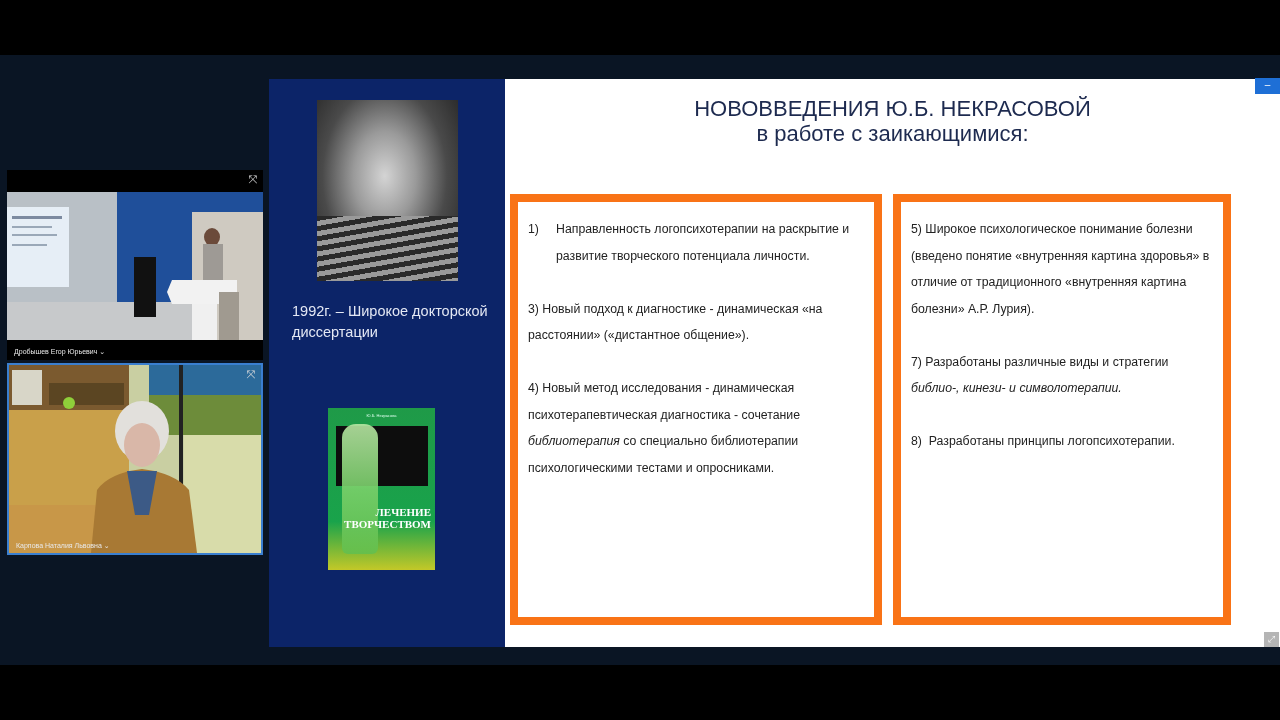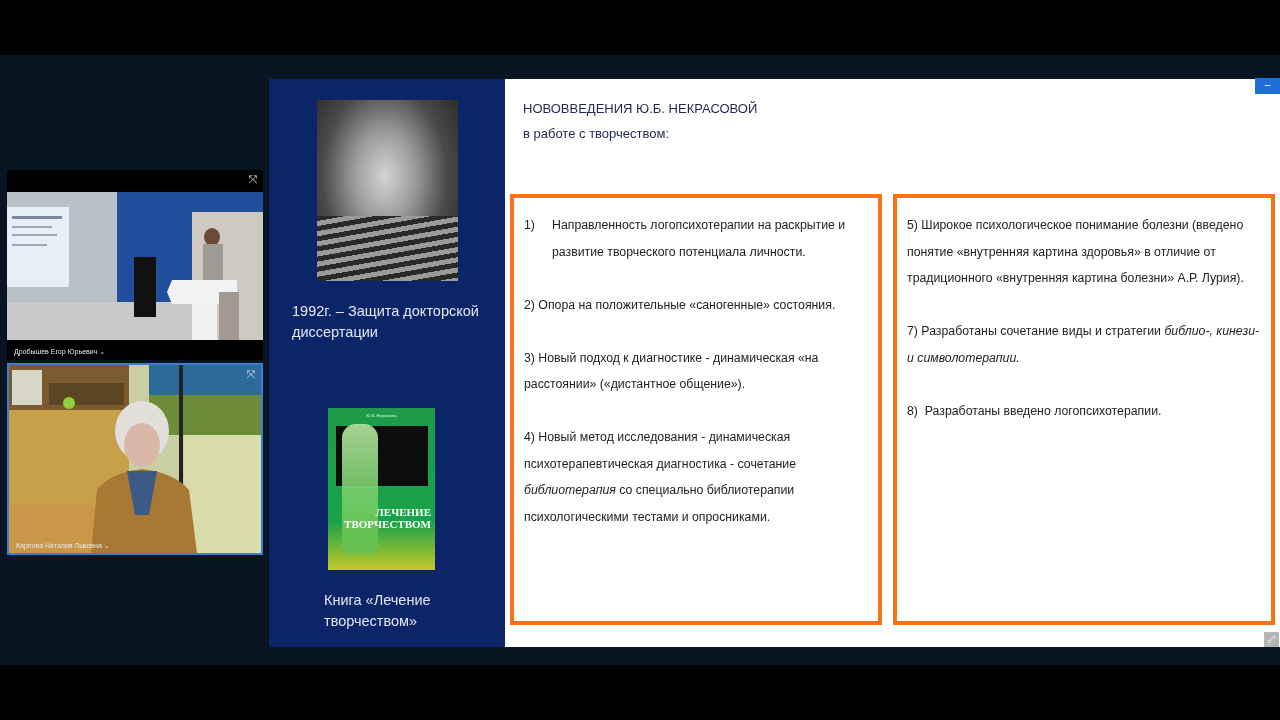--- a/index.html
+++ b/index.html
@@ -31,25 +31,25 @@
   .portrait .stripes { position: absolute; left: 0; right: 0; bottom: 0; height: 65px;
     background: repeating-linear-gradient(170deg, #2a2a2a 0 5px, #9a9a9a 5px 10px); }
   .caption1 { position: absolute; left: 23px; top: 222px; width: 205px; font-size: 14.5px; line-height: 21px; color: #e4e8f4; }
   .book { position: absolute; left: 59px; top: 329px; width: 107px; height: 162px; background: linear-gradient(180deg, #1f9a48 0%, #19a34b 70%, #c3c828 100%); overflow: hidden; }
   .book .author { position: absolute; top: 5px; left: 0; right: 0; text-align: center; font-size: 4px; color: #dfe; }
   .book .art { position: absolute; left: 8px; top: 18px; width: 92px; height: 60px; background: #0d0d0d; }
   .book .figure { position: absolute; left: 14px; top: 16px; width: 36px; height: 130px; background: linear-gradient(180deg, #b7e6a3 0%, #7ad06a 50%, #63bf4e 100%); border-radius: 14px 14px 6px 6px; opacity: 0.9; }
   .book .title { position: absolute; left: 12px; right: 4px; top: 98px; font-family: "Liberation Serif", serif; font-weight: bold; font-size: 11px; line-height: 12px; color: #fff; text-align: right; }
   .caption2 { position: absolute; left: 55px; top: 511px; width: 175px; font-size: 14.5px; line-height: 21px; color: #e4e8f4; }
 
-  .slide-title { position: absolute; left: 236px; right: 0; top: 17px; color: #1d2a4f; font-size: 13px; line-height: 25px; margin-left: 18px; }
+  .slide-title { position: absolute; left: 236px; right: 0; top: 17px; text-align: center; color: #1d2a4f; font-size: 22px; line-height: 25px; }
 
-  .box { position: absolute; top: 115px; height: 431px; border: 4px solid #f97316; background: #fff; padding: 14px 10px 0 10px; }
+  .box { position: absolute; top: 115px; height: 431px; border: 8px solid #f97316; background: #fff; padding: 14px 10px 0 10px; }
   .box-left { left: 241px; width: 372px; }
-  .box-right { left: 624px; width: 382px; }
+  .box-right { left: 624px; width: 338px; }
   .item { font-size: 12.3px; line-height: 26.5px; color: #222; margin-bottom: 26.5px; }
   .item .num { display: inline-block; }
   .item.hanging { padding-left: 28px; text-indent: -28px; }
   .item.hanging .num { width: 28px; text-indent: 0; }
   .item i { font-style: italic; }
 
   .minimize { position: absolute; left: 1255px; top: 78px; width: 25px; height: 16px; background: #1e6fd6; color: #fff; font-size: 10px; line-height: 14px; text-align: center; }
   .fullscreen { position: absolute; left: 1264px; top: 632px; width: 15px; height: 15px; background: #b5b5b5; color: #fff; font-size: 9px; line-height: 15px; text-align: center; }
 </style>
 </head>
@@ -102,45 +102,43 @@
   </svg>
   <span class="expand">⤧</span>
   <span class="name"><span>Карпова Наталия Львовна</span> <span>⌄</span></span>
 </div>
 
 <div class="slide">
   <div class="slide-left">
     <div class="portrait">
       <div class="stripes"></div>
     </div>
-    <div class="caption1">1992г. – Защита докторской диссертации</div>
+    <div class="caption1">1992г. – Широкое докторской диссертации</div>
     <div class="book">
       <div class="author">Ю.Б. Некрасова</div>
       <div class="art"></div>
       <div class="figure"></div>
       <div class="title"><span>ЛЕЧЕНИЕ</span><br><span>ТВОРЧЕСТВОМ</span></div>
     </div>
-    <div class="caption2">Книга «Лечение творчеством»</div>
   </div>
 
   <div class="slide-title">
     <div>НОВОВВЕДЕНИЯ Ю.Б. НЕКРАСОВОЙ</div>
-    <div>в работе с творчеством:</div>
+    <div>в работе с заикающимися:</div>
   </div>
 
   <div class="box box-left">
     <div class="item hanging"><span class="num">1)</span><span>Направленность логопсихотерапии на раскрытие и развитие творческого потенциала личности.</span></div>
-    <div class="item"><span>2)</span> <span>Опора на положительные «саногенные» состояния.</span></div>
     <div class="item"><span>3)</span> <span>Новый подход к диагностике - динамическая «на расстоянии» («дистантное общение»).</span></div>
     <div class="item"><span>4)</span> <span>Новый метод исследования - динамическая психотерапевтическая диагностика - сочетание </span><i>библиотерапия</i><span> со специально библиотерапии психологическими тестами и опросниками.</span></div>
   </div>
 
   <div class="box box-right">
     <div class="item"><span>5)</span> <span>Широкое психологическое понимание болезни (введено понятие «внутренняя картина здоровья» в отличие от традиционного «внутренняя картина болезни» А.Р. Лурия).</span></div>
-    <div class="item"><span>7)</span> <span>Разработаны сочетание виды и стратегии </span><i>библио-, кинези- и символотерапии.</i></div>
-    <div class="item"><span>8)</span>&nbsp; <span>Разработаны введено логопсихотерапии.</span></div>
+    <div class="item"><span>7)</span> <span>Разработаны различные виды и стратегии </span><i>библио-, кинези- и символотерапии.</i></div>
+    <div class="item"><span>8)</span>&nbsp; <span>Разработаны принципы логопсихотерапии.</span></div>
   </div>
 </div>
 
 <div class="minimize">–</div>
 <div class="fullscreen">⤢</div>
 
 <div class="bar-bottom"></div>
 
 </body></html>

